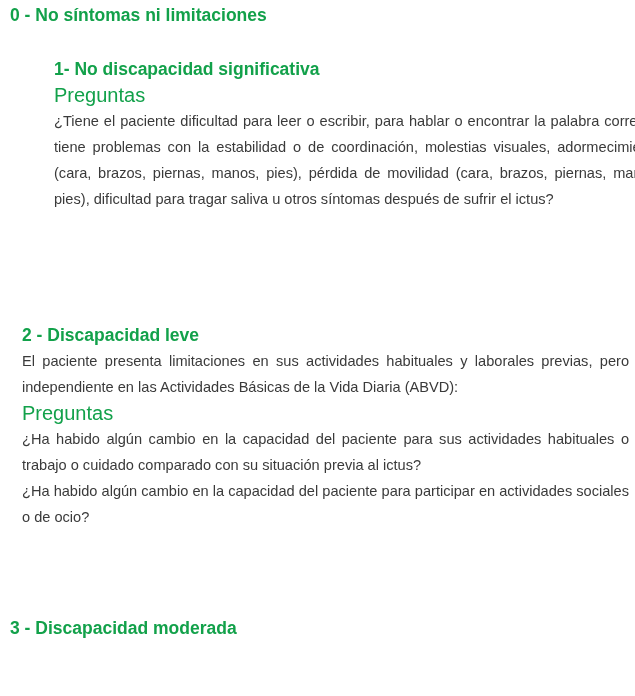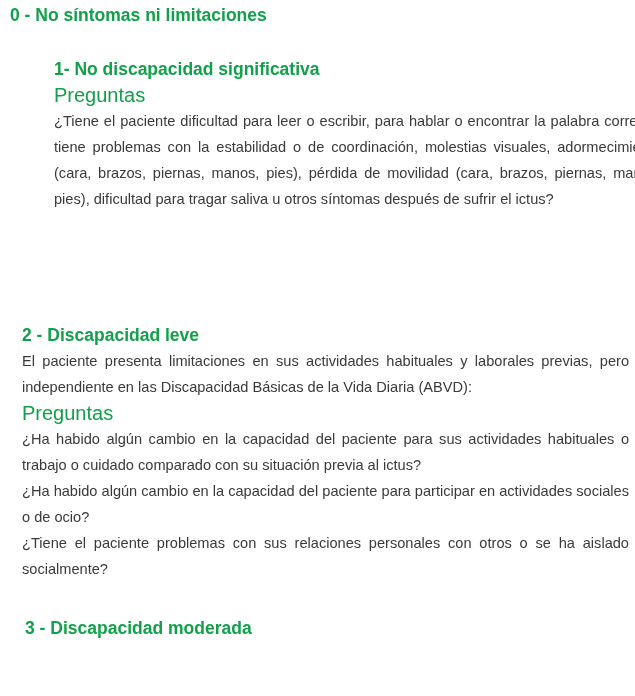--- a/index.html
+++ b/index.html
@@ -42,44 +42,43 @@
     }
     .preg {
       font-size: 20px;
       line-height: 26px;
       color: #12a14a;
       margin: 0;
     }
     #h0 { position: absolute; top: 2px; left: 0; }
     #s1 { position: absolute; top: 56px; left: 0; width: 607px; margin-left: 44px; }
     #s2 { position: absolute; top: 322px; left: 0; width: 607px; margin-left: 12px; }
-    #s3 { position: absolute; top: 615px; left: 15px; width: 607px; }
+    #s3 { position: absolute; top: 615px; left: 0; width: 607px; }
     .q { margin: 0; }
   </style>
 </head>
 <body>
 
 <div class="page">
   <div class="content">
 
     <h2 id="h0" class="heading">0 - No síntomas  ni limitaciones</h2>
 
     <div id="s1">
       <h2 class="heading">1- No discapacidad significativa</h2>
       <p class="preg">Preguntas</p>
       <p class="para q">¿Tiene el paciente dificultad para leer o escribir,  para hablar o encontrar la palabra correcta, tiene problemas con la estabilidad  o  de coordinación, molestias visuales, adormecimiento (cara, brazos, piernas, manos, pies), pérdida de movilidad (cara, brazos, piernas, manos, pies), dificultad para tragar saliva u otros síntomas después de sufrir el ictus?</p>
     </div>
 
     <div id="s2">
       <h2 class="heading">2 - Discapacidad leve</h2>
-      <p class="para">El paciente presenta limitaciones en sus actividades habituales y laborales previas, pero independiente en las Discapacidad Básicas de la Vida Diaria (ABVD):</p>
+      <p class="para">El paciente presenta limitaciones en sus actividades habituales y laborales previas, pero independiente en las Actividades Básicas de la Vida Diaria (ABVD):</p>
       <p class="preg">Preguntas</p>
       <p class="para q">¿Ha habido algún cambio en la capacidad del paciente para sus actividades habituales o trabajo o cuidado comparado con su situación previa al ictus?</p>
       <p class="para q">¿Ha habido algún cambio en la capacidad del paciente para participar en actividades sociales o de ocio?</p>
-      <p class="para q">¿Tiene el paciente problemas con sus relaciones personales con otros o se ha aislado socialmente?</p>
     </div>
 
     <div id="s3">
       <h2 class="heading">3 - Discapacidad moderada</h2>
     </div>
 
   </div>
 </div>
 
 </body></html>

